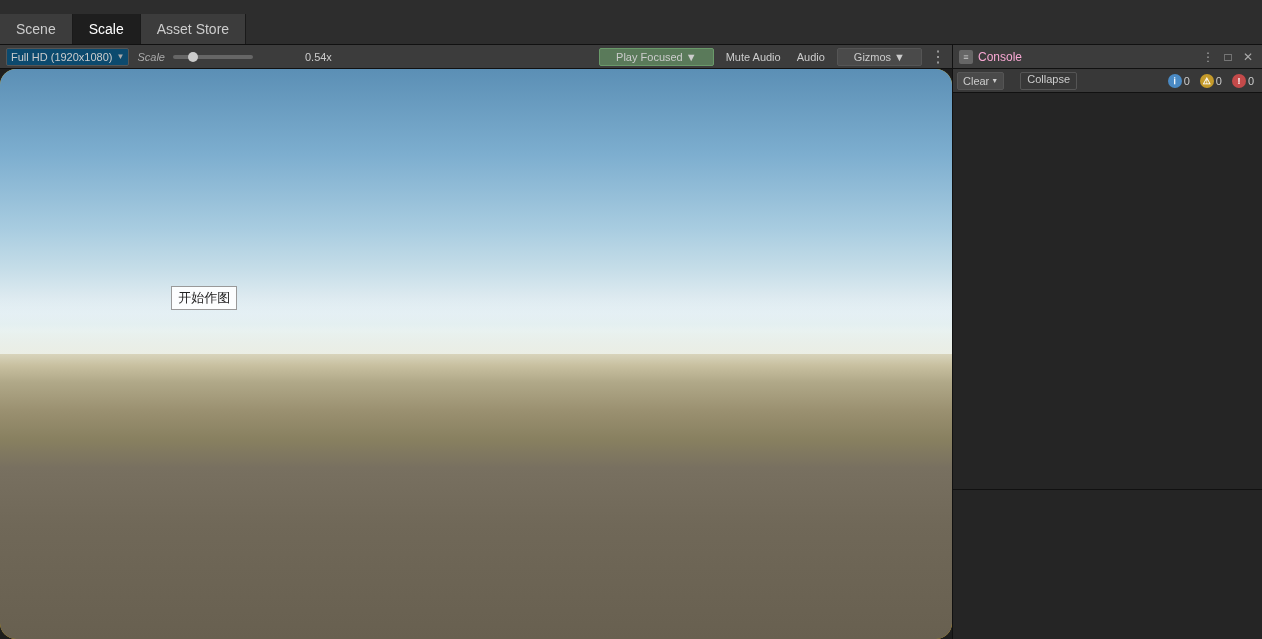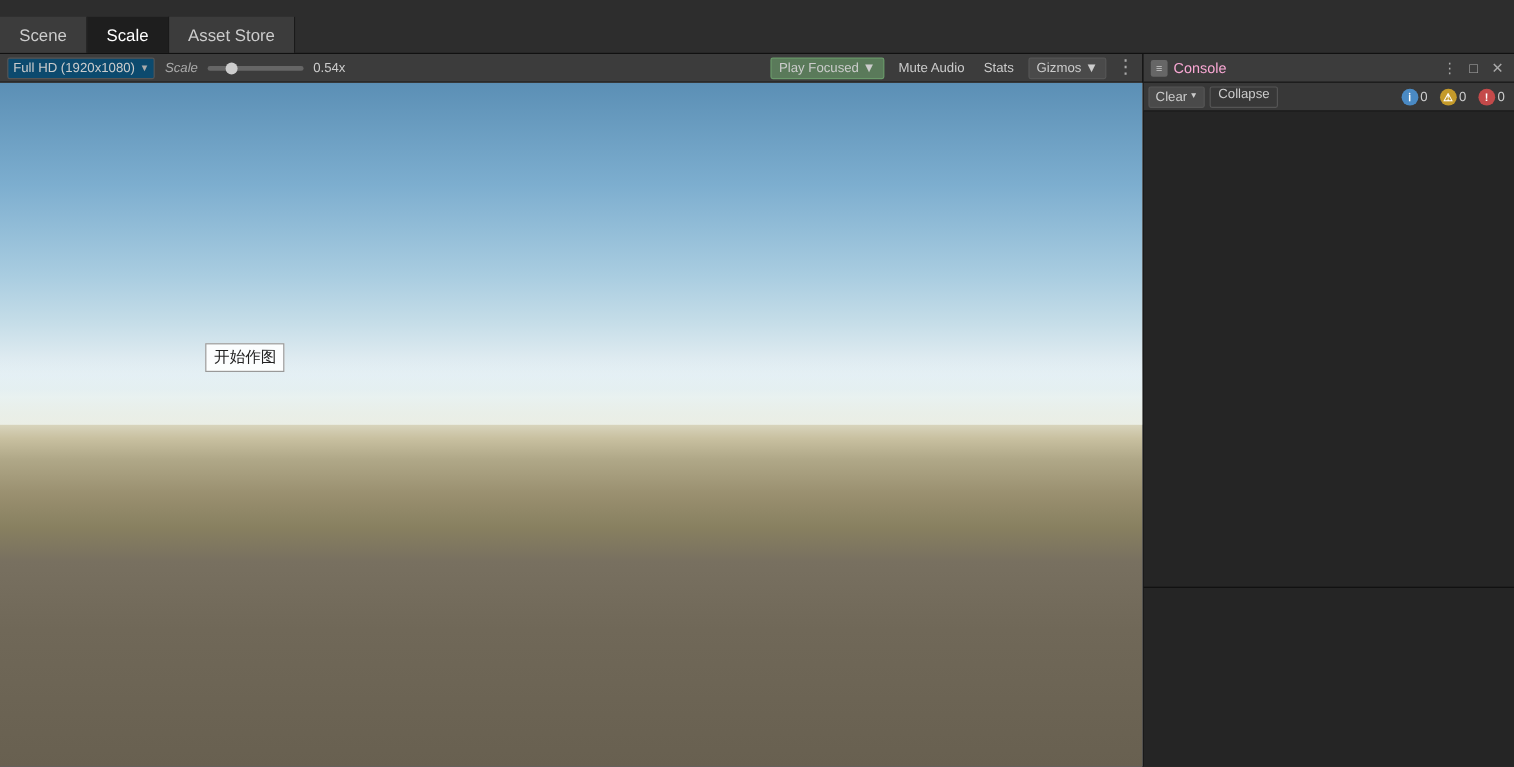--- a/index.html
+++ b/index.html
@@ -104,33 +104,34 @@
       width: 10px;
       height: 10px;
       background: #ccc;
       border-radius: 50%;
       top: -3px;
       left: 15px;
     }
     .scale-value {
       font-size: 11px;
       color: #ccc;
+      margin-left: 44px;
     }
     .toolbar-spacer {
       flex: 1;
     }
     .toolbar-btn {
       display: flex;
       align-items: center;
       gap: 3px;
       background: #4a4a4a;
       border: 1px solid #555;
       border-radius: 2px;
       height: 18px;
-      padding: 0 6px;
+      padding: 0 16px;
       color: #ccc;
       font-size: 11px;
       cursor: pointer;
     }
     .toolbar-btn.active {
       background: #5a7a5a;
       border-color: #6a9a6a;
     }
     .toolbar-btn-plain {
       background: none;
@@ -148,21 +149,22 @@
       font-size: 16px;
       cursor: pointer;
       line-height: 1;
     }
 
     
     .game-viewport {
       flex: 1;
       position: relative;
       overflow: hidden;
-      background: #a3a3a3;
+      background: #eab308;
+      border-radius: 16px;
     }
 
     
     .scene-bg {
       width: 100%;
       height: 100%;
       position: relative;
       background: linear-gradient(
         to bottom,
         #5b8fb5 0%,
@@ -259,21 +261,21 @@
       cursor: pointer;
     }
 
     
     .console-toolbar {
       height: 24px;
       background: #383838;
       display: flex;
       align-items: center;
       padding: 0 4px;
-      gap: 4px;
+      gap: 16px;
       border-bottom: 1px solid #111;
       flex-shrink: 0;
     }
     .console-btn {
       display: flex;
       align-items: center;
       gap: 2px;
       background: #4a4a4a;
       border: 1px solid #555;
       border-radius: 2px;
@@ -371,21 +373,21 @@
       <div class="toolbar-spacer"></div>
 
       <div class="toolbar-btn active">
         <span>Play Focused</span>
         <span class="arrow">▼</span>
       </div>
       <div class="toolbar-btn-plain">
         <span>Mute Audio</span>
       </div>
       <div class="toolbar-btn-plain">
-        <span>Stats</span>
+        <span>Audio</span>
       </div>
       <div class="toolbar-btn">
         <span>Gizmos</span>
         <span class="arrow">▼</span>
       </div>
       <div class="three-dots">⋮</div>
     </div>
 
     <div class="game-viewport">
       <div class="scene-bg">

